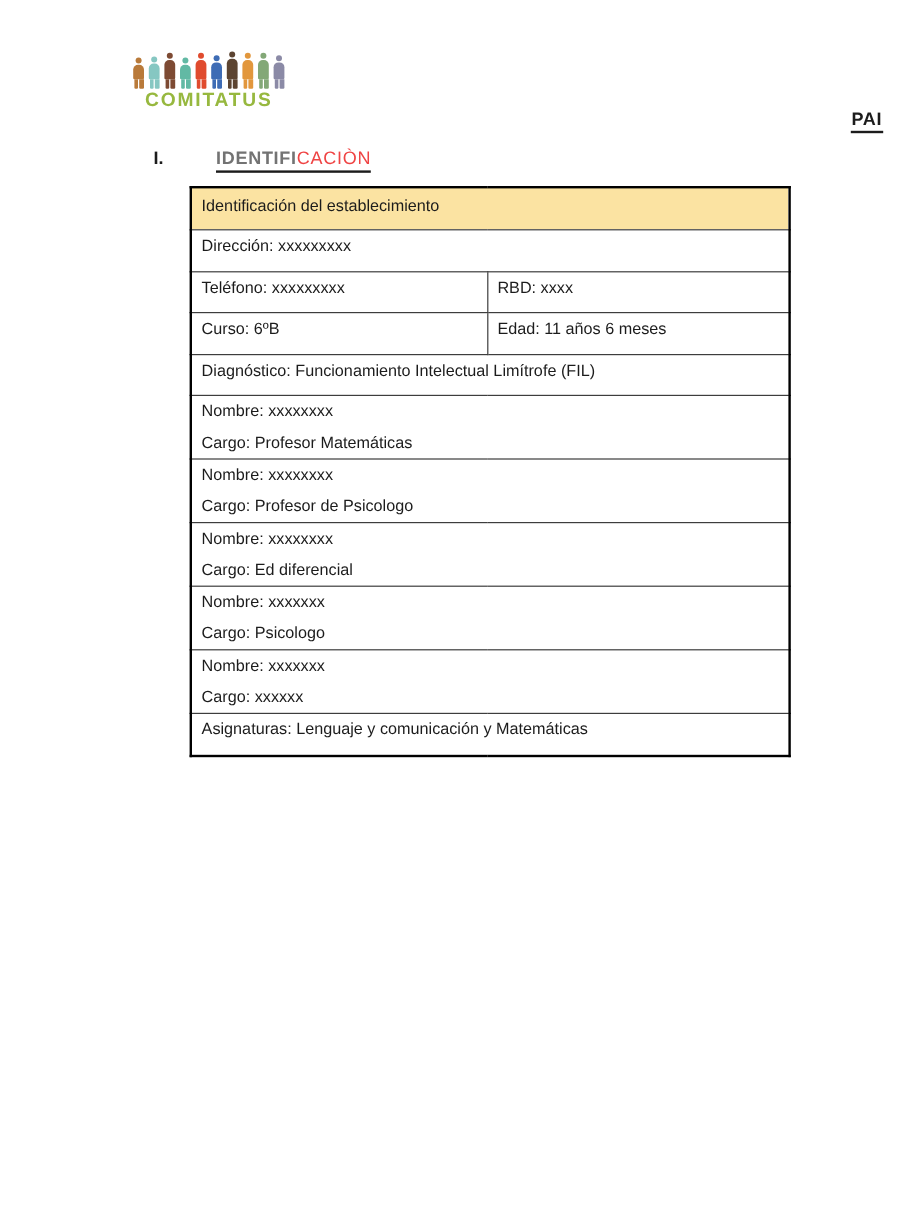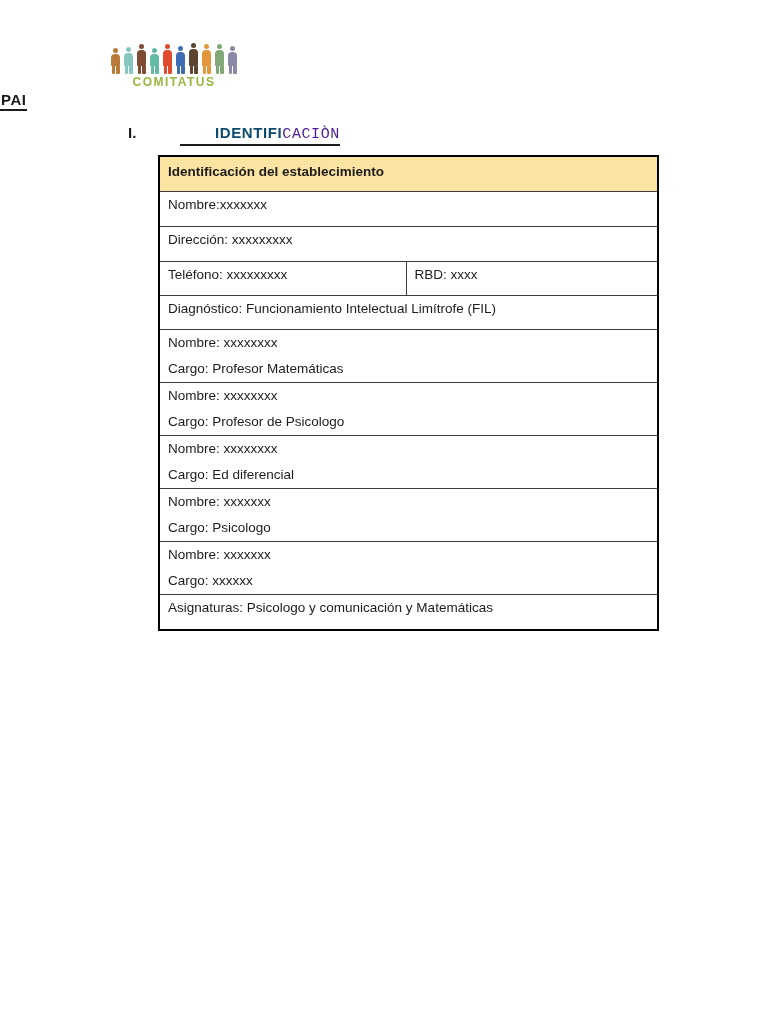--- a/index.html
+++ b/index.html
@@ -8,44 +8,44 @@
     font-family:"Liberation Sans","DejaVu Sans",sans-serif;color:#1c1c1c;overflow:hidden;
   }
   
   .logo{position:absolute;left:106px;top:42px;width:136px;text-align:center;}
   .logo-figures{display:flex;align-items:flex-end;justify-content:center;gap:4px;height:32px;}
   .figure{display:flex;flex-direction:column;align-items:center;width:9px;}
   .fig-head{width:5px;height:5px;border-radius:50%;flex:0 0 auto;}
   .fig-torso{width:9px;flex:1 1 auto;min-height:8px;border-radius:4px 4px 1px 1px;margin-top:1px;}
   .fig-legs{display:flex;gap:1px;height:8px;flex:0 0 auto;}
   .fig-leg{width:3.5px;height:100%;border-radius:0 0 1px 1px;}
-  .logo-text{margin-top:1px;font-weight:bold;font-size:12px;letter-spacing:1.5px;color:var(--logo-green,#97b83f);}
+  .logo-text{margin-top:1px;font-weight:bold;font-size:16px;letter-spacing:1.5px;color:var(--logo-green,#97b83f);}
   
-  .doc-title-line{position:absolute;top:91px;left:0;width:736px;text-align:left;}
+  .doc-title-line{position:absolute;top:91px;left:0;width:736px;text-align:right;}
   .doc-title{display:inline-block;font-size:15px;font-weight:bold;letter-spacing:.5px;
     border-bottom:2px solid #1c1c1c;padding:0 1px 1px;}
   .section-heading{position:absolute;top:124px;left:128px;display:flex;align-items:baseline;}
   .sec-num{font-size:15px;font-weight:bold;width:52px;}
   .sec-title{font-size:15px;letter-spacing:.6px;border-bottom:2px solid #1c1c1c;padding-bottom:1px;}
-  .sec-strong{font-weight:bold;color:#0c4a6e;margin-left:35px;}
-  .sec-light{font-weight:normal;color:#4c1d95;font-family:Liberation Mono, monospace;}
+  .sec-strong{font-weight:bold;color:#737373;}
+  .sec-light{font-weight:normal;color:#ef4444;}
   
   .pai-table{
     position:absolute;left:158px;top:155px;width:499px;
     border-collapse:collapse;table-layout:fixed;
     font-size:13.5px;border:2px solid #000;
   }
   .pai-table td{
     border:1px solid var(--border,#3d3d3d);
     vertical-align:top;padding:4px 6px 2px 8px;line-height:17px;
     overflow:hidden;white-space:nowrap;
   }
   .pai-table td.hd{
     background:var(--header-bg,#fbe3a2);
-    font-weight:bold;padding-top:6px;
+    font-weight:normal;padding-top:6px;
   }
   .h33{height:33px}.h34{height:34px}.h35{height:35px}.h36{height:36px}.h53{height:53px}
   .two .l2{margin-top:9px;}
 </style>
 </head>
 <body>
 
 <div class="page">
 
   <div class="logo">
@@ -146,29 +146,30 @@
   <table class="pai-table">
     <colgroup>
         <col style="width:247px">
         <col style="width:252px">
       </colgroup>
     <tbody>
       <tr class="h35">
         <td colspan="2" class="hd">Identificación del establecimiento</td>
       </tr>
       <tr class="h35">
-        <td colspan="2">Nombre:xxxxxxx</td>
-      </tr>
-      <tr class="h35">
         <td colspan="2">Dirección: xxxxxxxxx</td>
       </tr>
       <tr class="h34">
         <td>Teléfono: xxxxxxxxx</td>
         <td>RBD: xxxx</td>
       </tr>
+      <tr class="h35">
+        <td>Curso: 6ºB</td>
+        <td>Edad: 11 años 6 meses</td>
+      </tr>
       <tr class="h34">
         <td colspan="2">Diagnóstico: Funcionamiento Intelectual Limítrofe (FIL)</td>
       </tr>
       <tr class="h53">
         <td colspan="2" class="two">
           <div class="l1">Nombre: xxxxxxxx</div>
           <div class="l2">Cargo: Profesor Matemáticas</div>
         </td>
       </tr>
       <tr class="h53">
@@ -189,18 +190,18 @@
           <div class="l2">Cargo: Psicologo</div>
         </td>
       </tr>
       <tr class="h53">
         <td colspan="2" class="two">
           <div class="l1">Nombre: xxxxxxx</div>
           <div class="l2">Cargo: xxxxxx</div>
         </td>
       </tr>
       <tr class="h36">
-        <td colspan="2">Asignaturas: Psicologo y comunicación y Matemáticas</td>
+        <td colspan="2">Asignaturas: Lenguaje y comunicación y Matemáticas</td>
       </tr>
     </tbody>
   </table>
 
 </div>
 
 </body></html>

